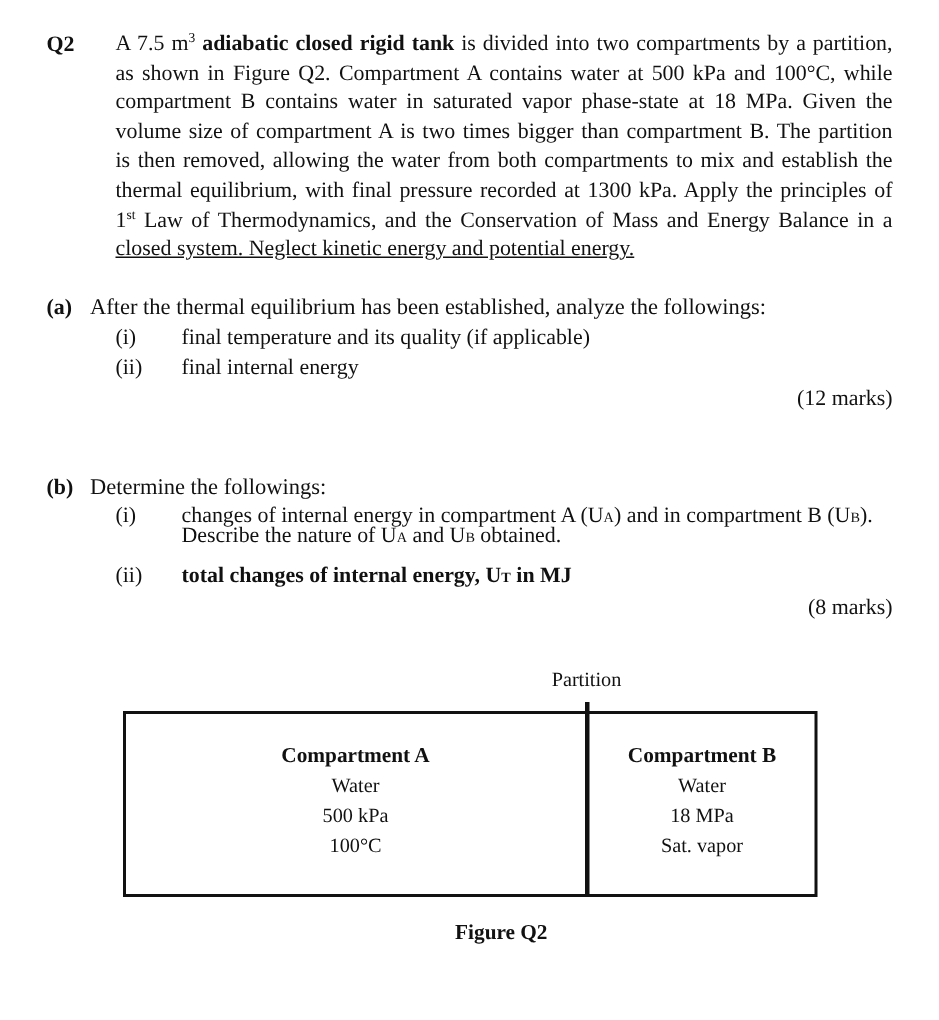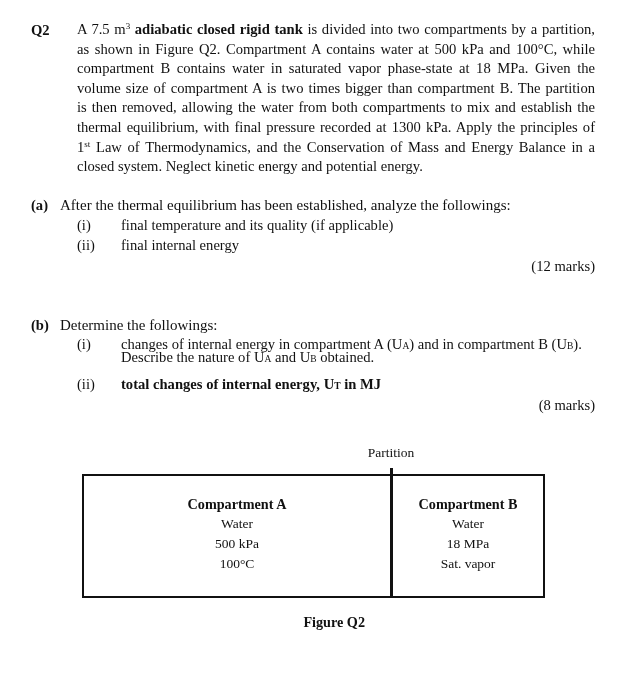--- a/index.html
+++ b/index.html
@@ -33,20 +33,21 @@
     }
     .line {
       display: block;
       text-align: justify;
       text-align-last: justify;
       white-space: nowrap;
       height: 19.6px;
     }
     .line.last {
       text-align-last: left;
+      text-decoration: underline;
     }
     .line span { white-space: normal; }
     b { font-weight: bold; }
     sup { font-size: 9px; line-height: 0; vertical-align: 5px; }
     .sub-sc { font-size: 9.5px; }
     .item-row {
       position: absolute;
       left: 60px;
       line-height: 20px;
       font-size: 15px;

